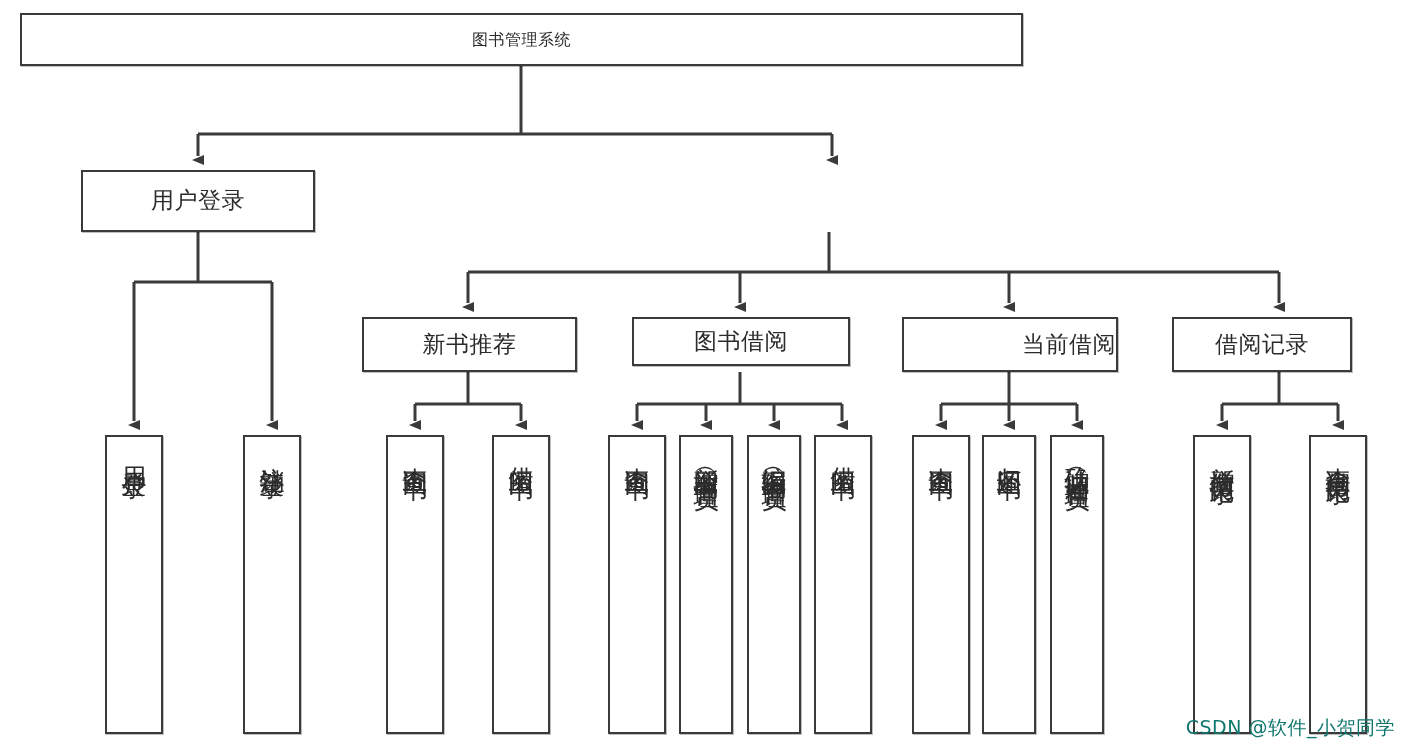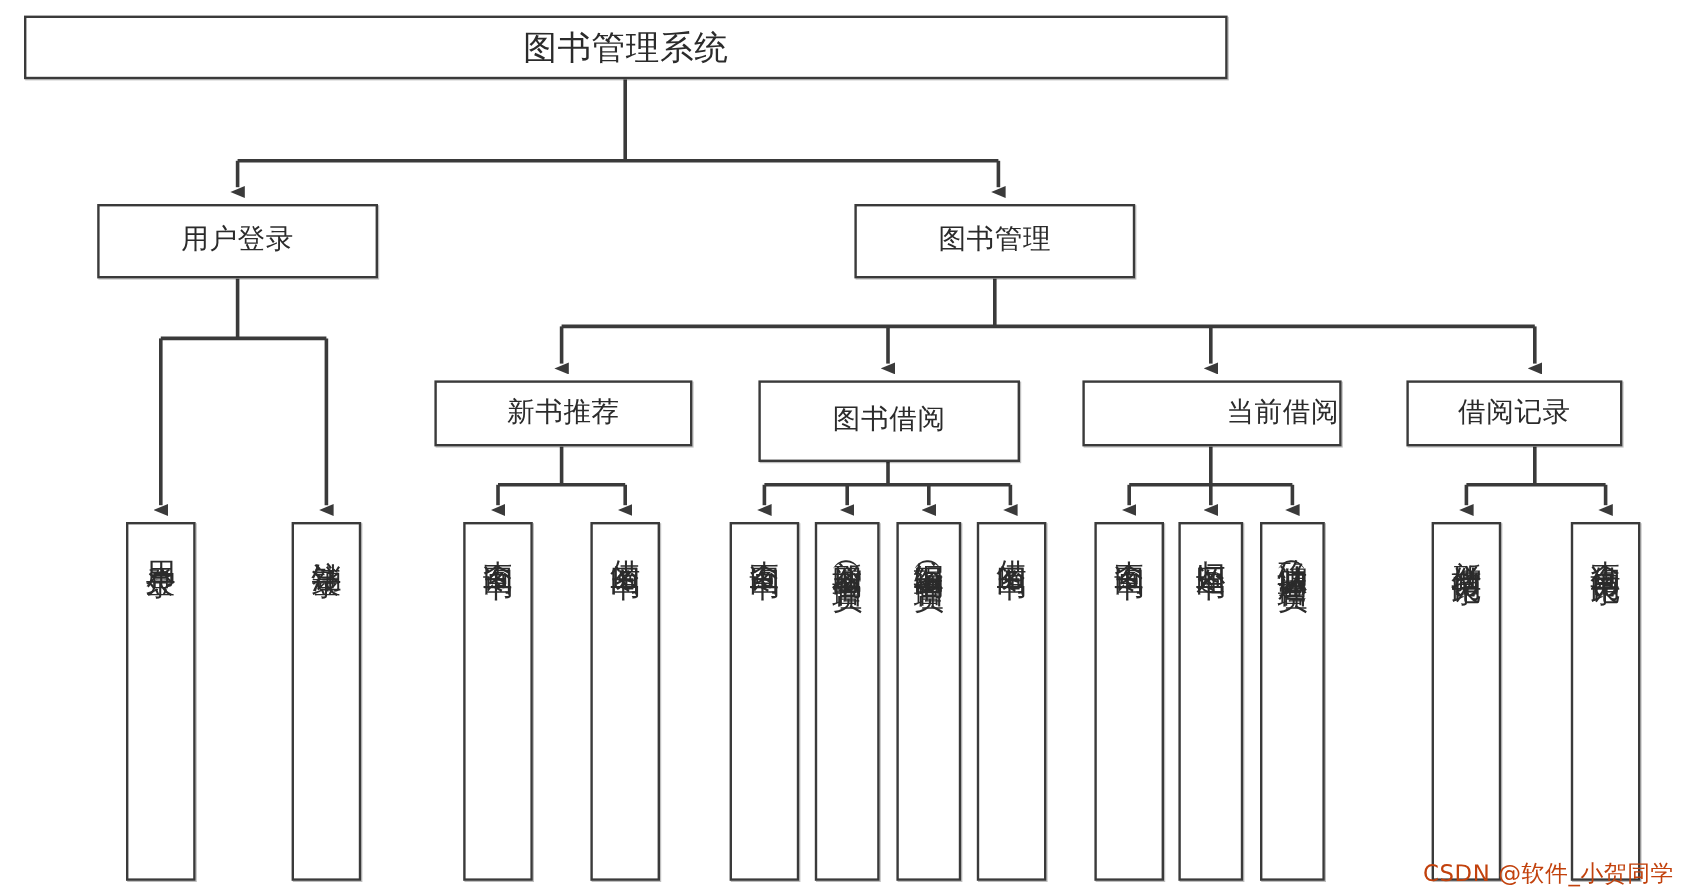--- a/index.html
+++ b/index.html
@@ -39,41 +39,41 @@
   .node .lbl {
     display: block;
     text-align: center;
     line-height: 1.12;
     letter-spacing: 0.5px;
   }
   .node.h .lbl {
     font-size: 23px;
   }
   .node.root .lbl {
-    font-size: 28px;
+    font-size: 16px;
   }
   .node.v {
     align-items: flex-start;
     justify-content: center;
     padding-top: 10px;
   }
   .node.v .lbl {
     writing-mode: vertical-rl;
     text-orientation: upright;
     font-size: 25px;
     line-height: 1.0;
     letter-spacing: 3px;
     white-space: nowrap;
   }
   .watermark {
     position: absolute;
     right: 10px;
     bottom: 6px;
     font-size: 19px;
-    color: #c2410c;
+    color: #0f766e;
     letter-spacing: 0.5px;
     white-space: nowrap;
     font-family: "DejaVu Sans", "Liberation Sans", sans-serif;
   }
 </style>
 </head>
 <body>
 
 <div id="canvas">
 
@@ -127,28 +127,25 @@
     </g>
   </svg>
 
   <div class="node root h" style="left:20px; top:13px; width:1003px; height:53px;">
     <span class="lbl">图书管理系统</span>
   </div>
 
   <div class="node h" style="left:81px; top:170px; width:234px; height:62px;">
     <span class="lbl">用户登录</span>
   </div>
-  <div class="node h" style="left:712px; top:170px; width:234px; height:62px;">
-    <span class="lbl">图书管理</span>
-  </div>
 
   <div class="node h" style="left:362px; top:317px; width:215px; height:55px;">
     <span class="lbl">新书推荐</span>
   </div>
-  <div class="node h" style="left:632px; top:317px; width:218px; height:68px;">
+  <div class="node h" style="left:632px; top:317px; width:218px; height:49px;">
     <span class="lbl">图书借阅</span>
   </div>
   <div class="node h" style="left:902px; top:317px; width:216px; height:55px;justify-content:flex-end;">
     <span class="lbl">当前借阅</span>
   </div>
   <div class="node h" style="left:1172px; top:317px; width:180px; height:55px;">
     <span class="lbl">借阅记录</span>
   </div>
 
   <div class="node v" style="left:105px; top:435px; width:58px; height:299px;">

